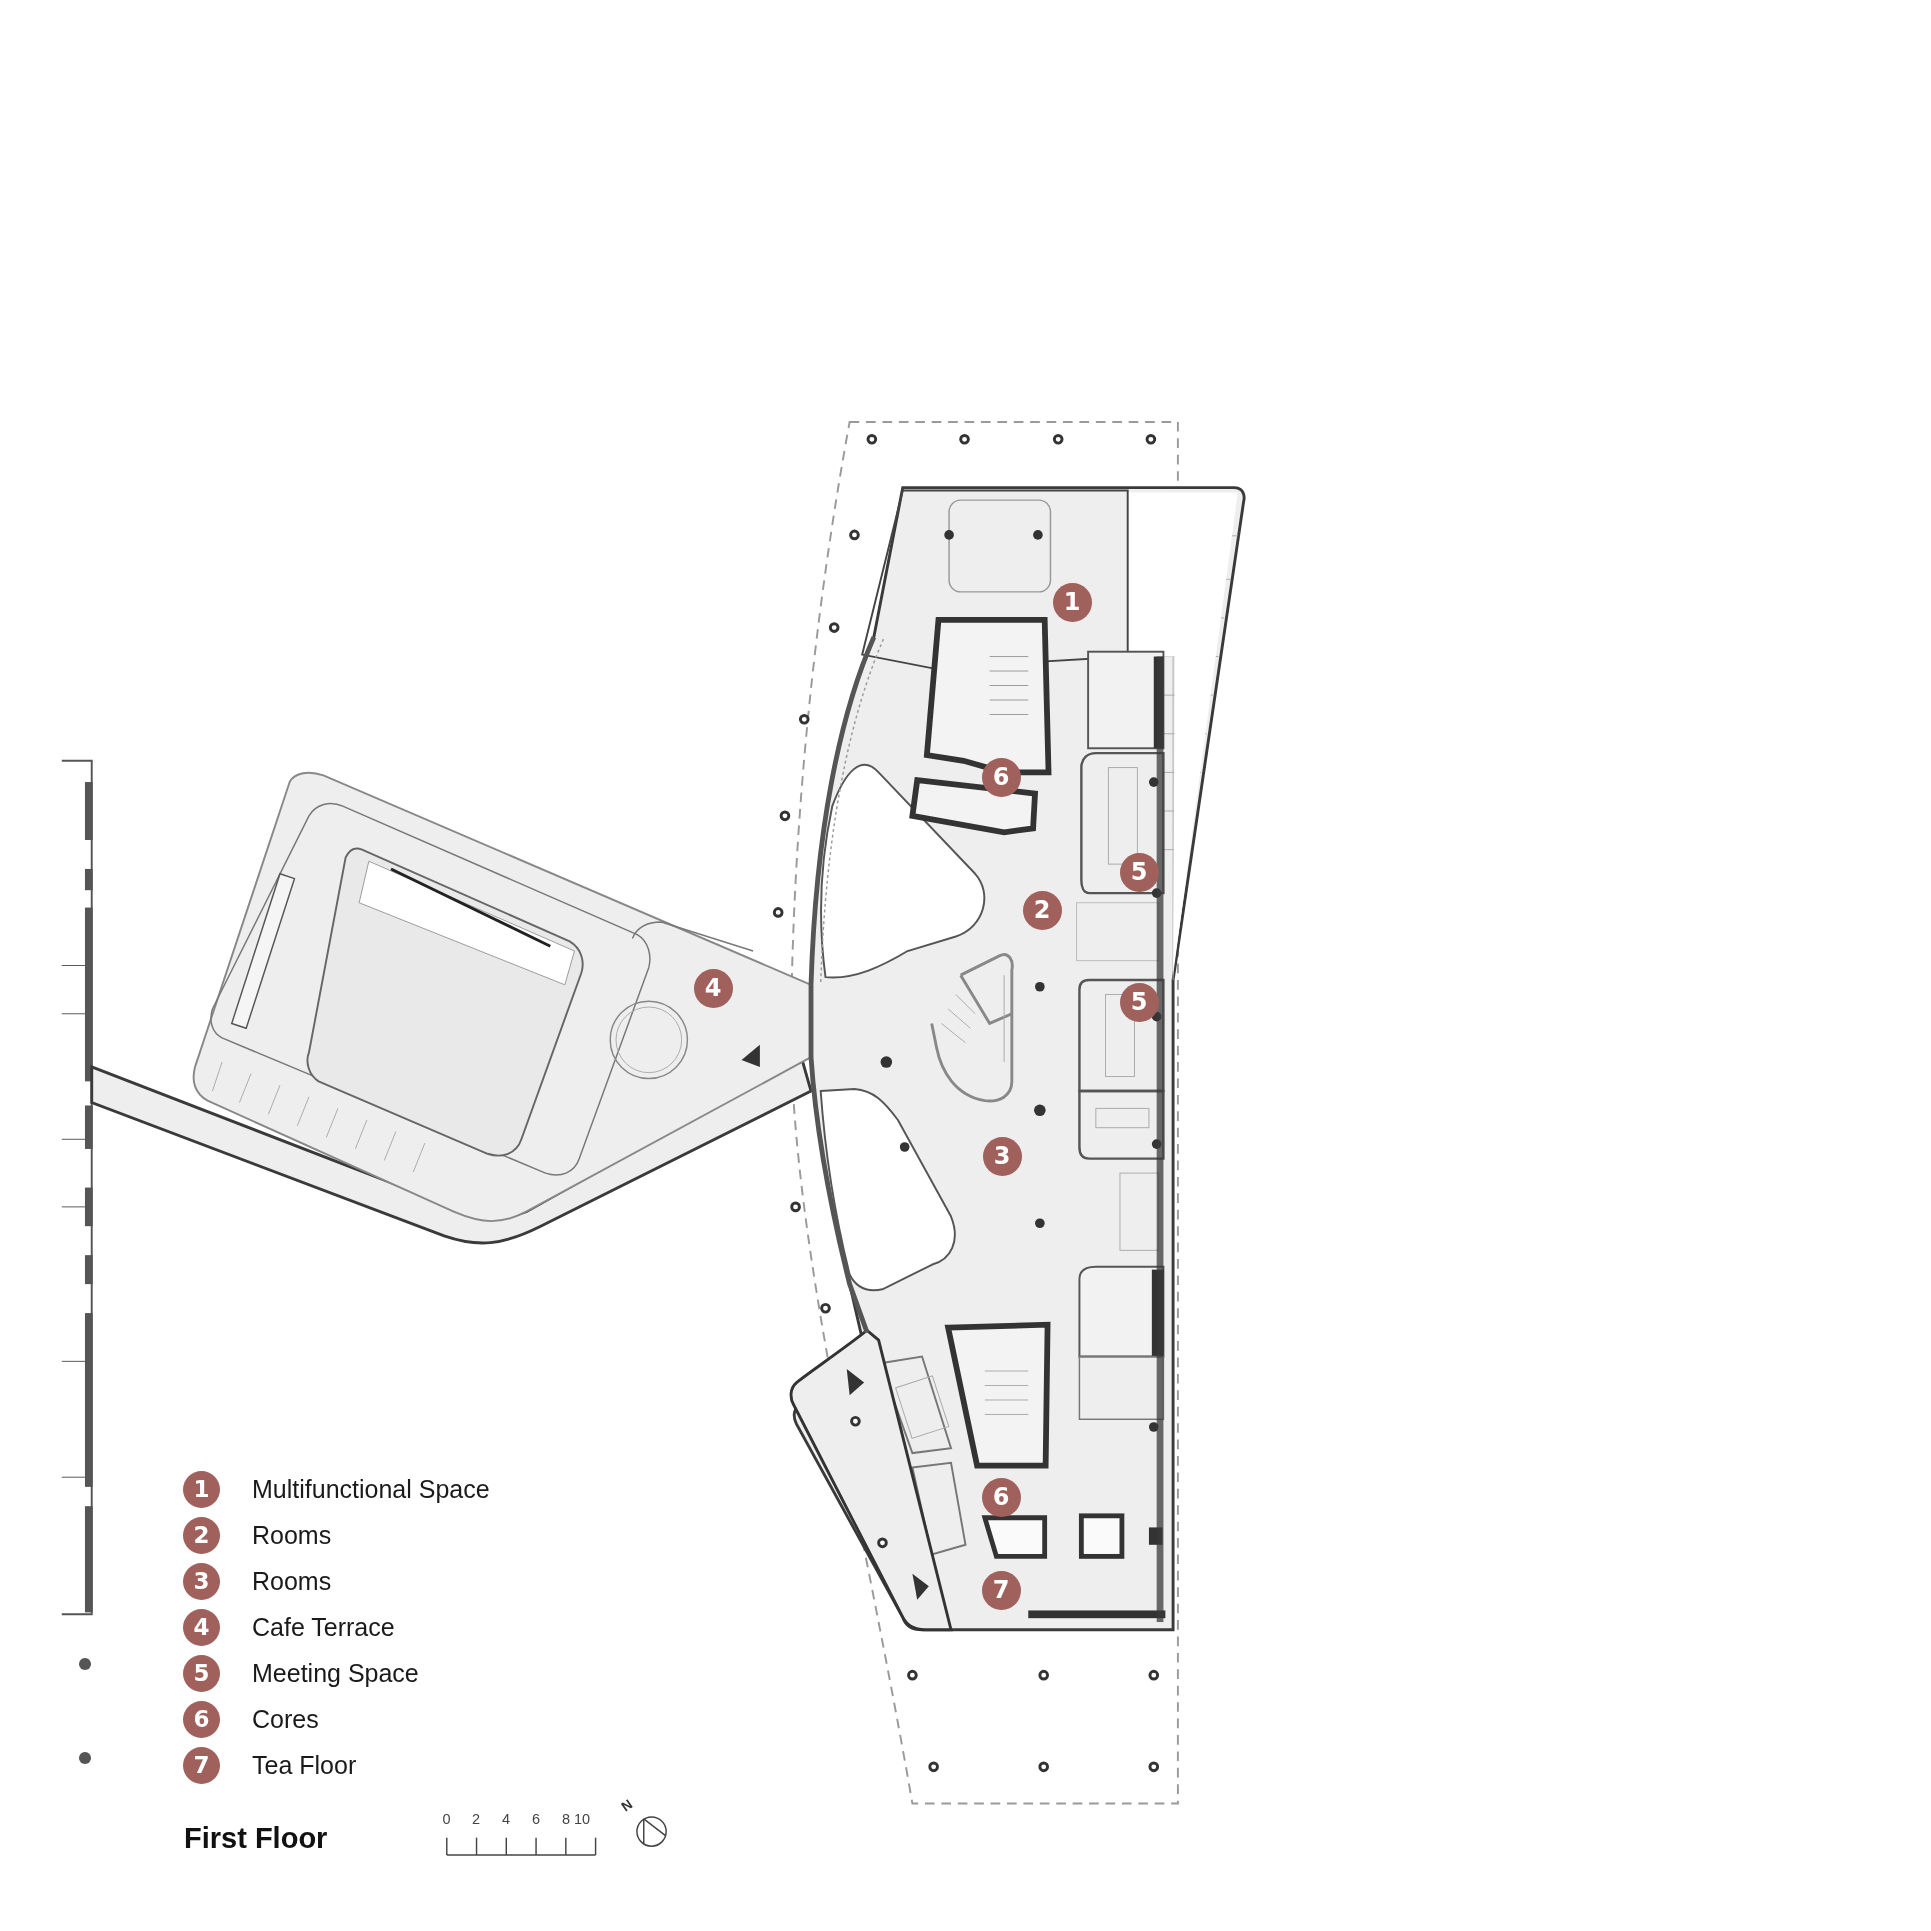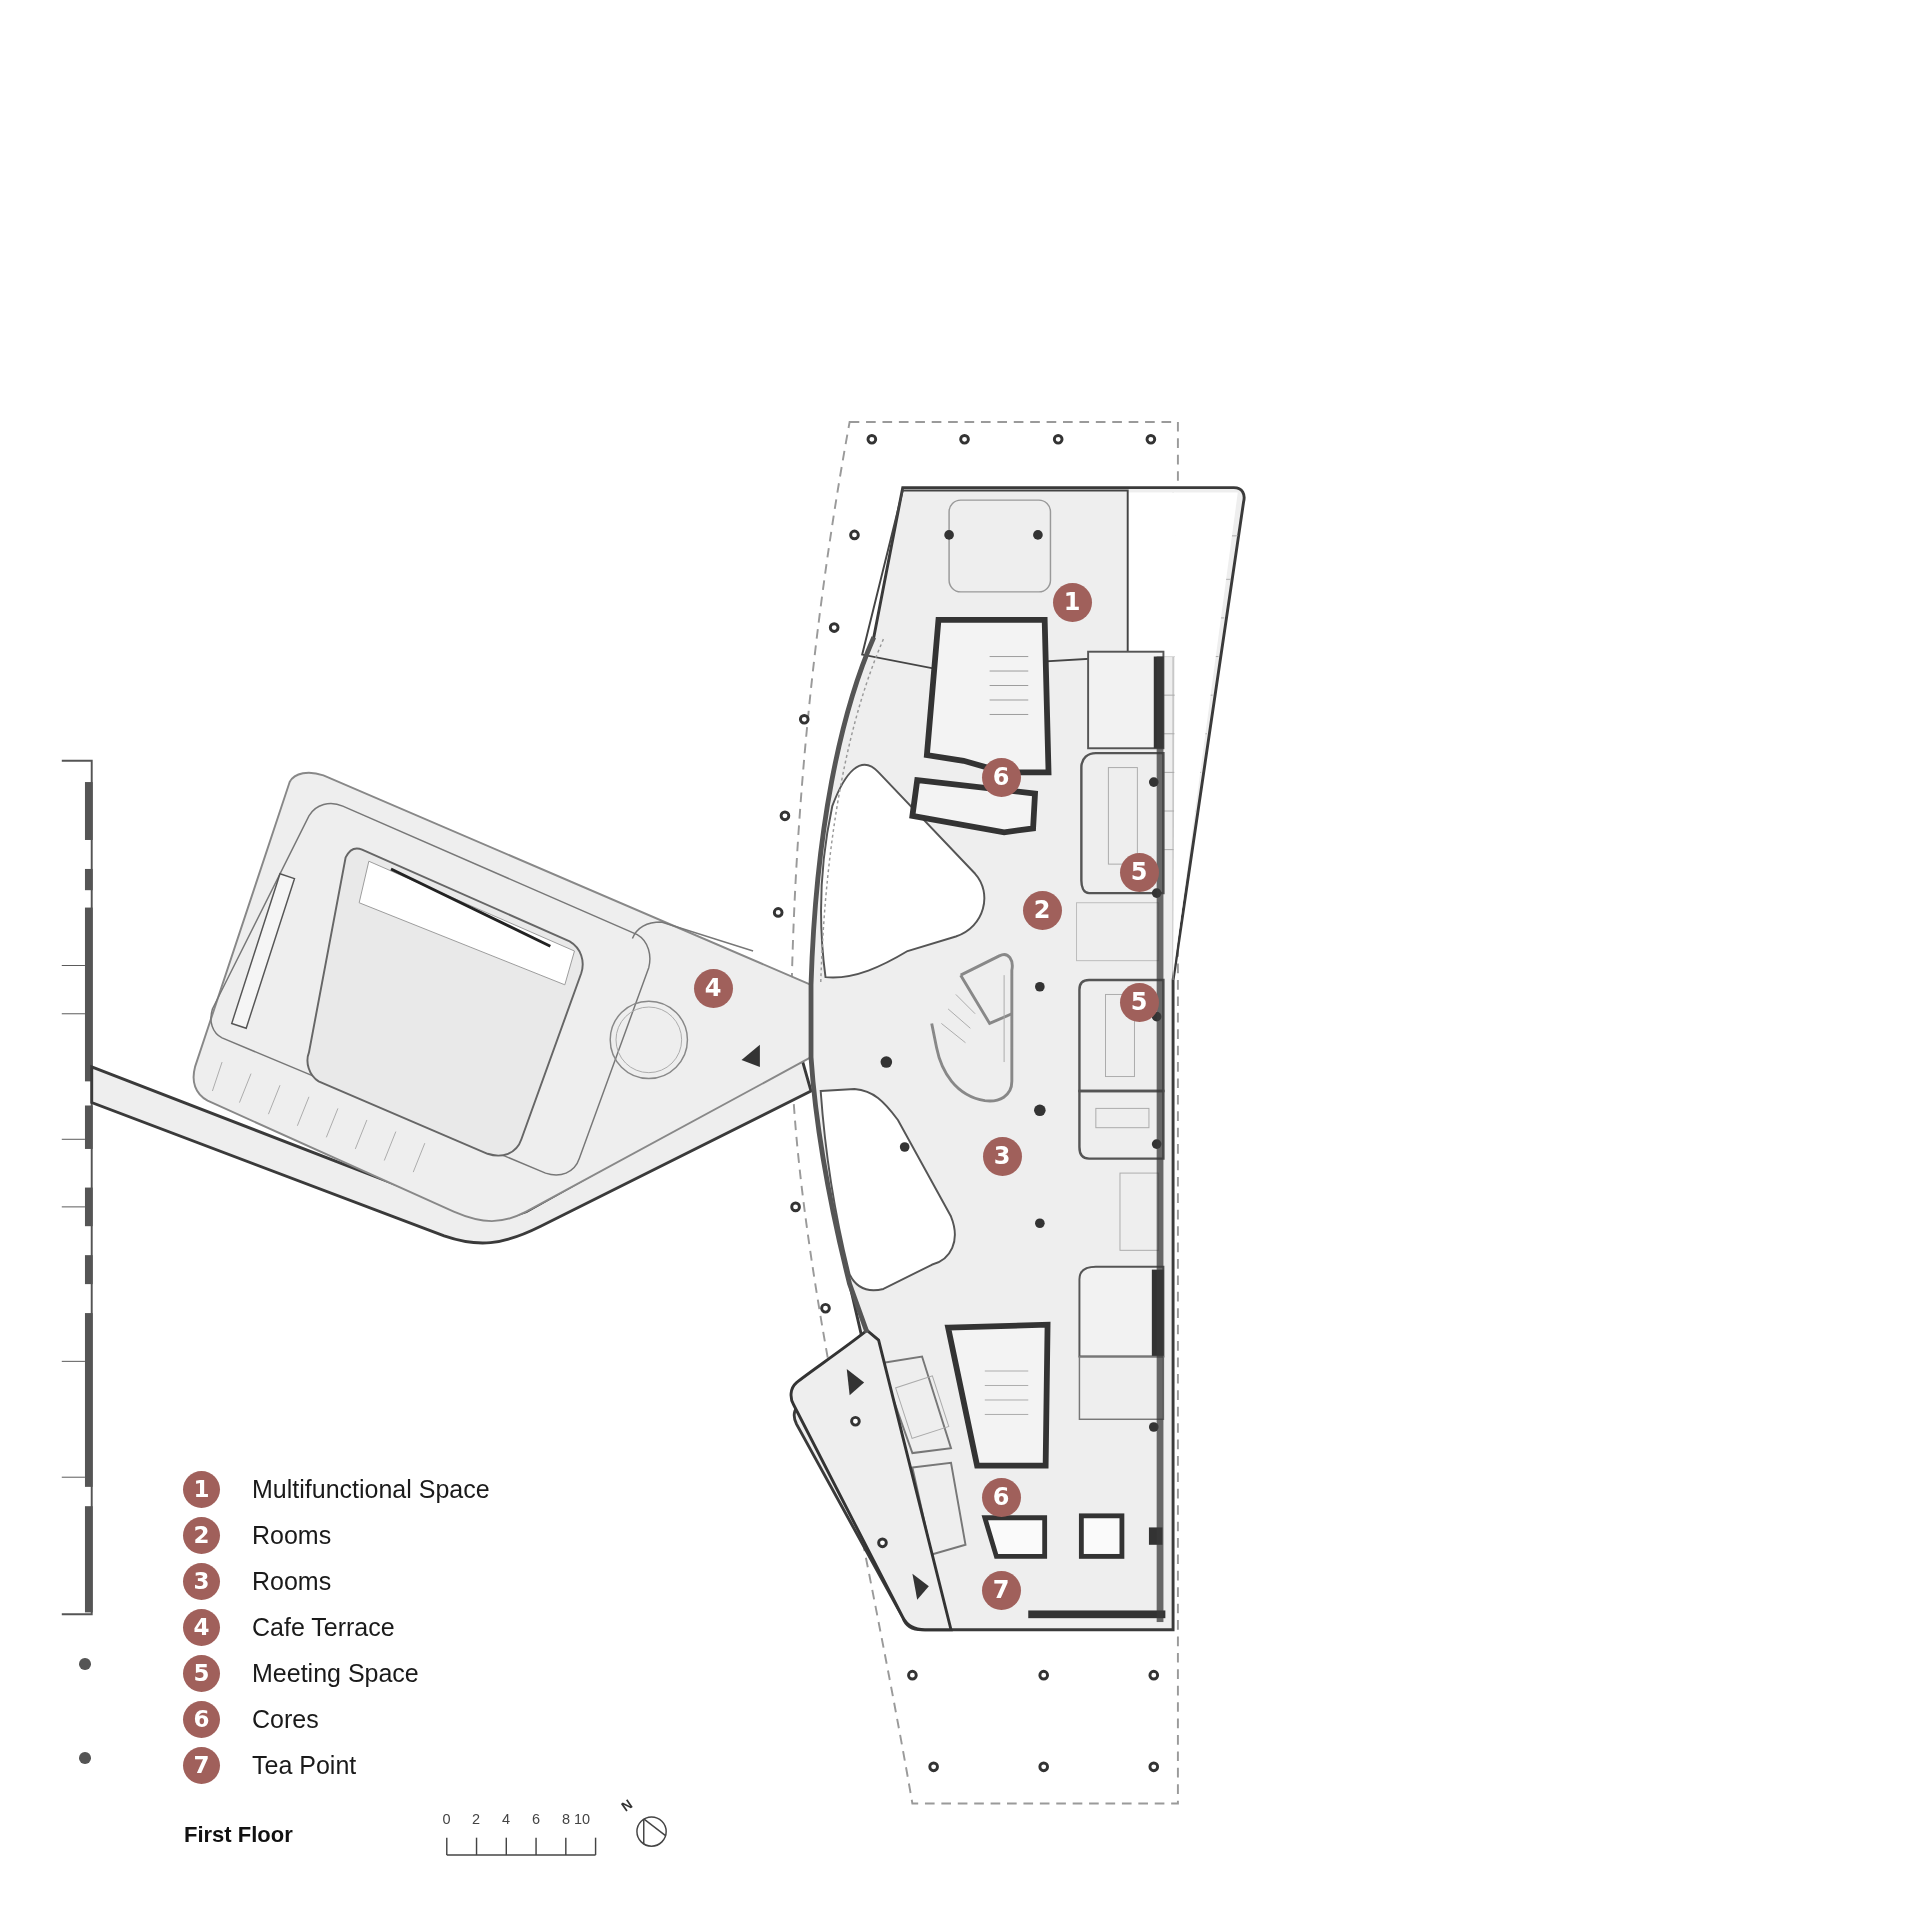--- a/index.html
+++ b/index.html
@@ -3,21 +3,21 @@
 <meta charset="utf-8">
 <style>
   html,body{margin:0;padding:0;background:#ffffff;}
   body{width:1931px;height:1931px;position:relative;overflow:hidden;font-family:"Liberation Sans",sans-serif;}
   #plan{position:absolute;left:0;top:0;width:1931px;height:1931px;}
   .marker{position:absolute;width:39px;height:39px;margin:-19.3px 0 0 -19.3px;border-radius:50%;background:#A0605B;color:#fff;font-family:"DejaVu Sans",sans-serif;font-weight:bold;font-size:24px;line-height:39px;text-align:center;}
   .legend{position:absolute;left:183px;top:1466px;}
   .legend-row{display:flex;align-items:center;height:46px;}
   .legend-row .num{width:37px;height:37px;border-radius:50%;background:#A0605B;color:#fff;font-family:"DejaVu Sans",sans-serif;font-weight:bold;font-size:23px;line-height:37px;text-align:center;}
   .legend-row .lbl{margin-left:32px;font-size:25px;color:#1a1a1a;font-family:"Liberation Sans",sans-serif;}
-  .title{position:absolute;left:184px;top:1822px;font-size:22px;font-weight:bold;color:#111;font-family:"Liberation Sans",sans-serif;}
+  .title{position:absolute;left:184px;top:1822px;font-size:29px;font-weight:bold;color:#111;font-family:"Liberation Sans",sans-serif;}
   .scale{position:absolute;left:434px;top:1811px;}
   .scale .tick-label{position:absolute;top:0;font-size:14.5px;color:#444;transform:translateX(-50%);font-family:"Liberation Sans",sans-serif;}
   .north{position:absolute;left:634px;top:1802px;}
   .north-label{position:absolute;left:-11.6px;top:-3.9px;font-size:13.5px;font-weight:bold;color:#333;transform:rotate(-35deg);font-family:"Liberation Sans",sans-serif;}
   .dot{position:absolute;width:11.6px;height:11.6px;margin:-5.8px 0 0 -5.8px;border-radius:50%;background:#555;}
 </style>
 </head>
 <body>
 
 <svg id="plan" viewBox="0 0 2000 2000" xmlns="http://www.w3.org/2000/svg">
@@ -229,21 +229,21 @@
   <div class="legend-row">
       <span class="num">5</span>
       <span class="lbl">Meeting Space</span>
     </div>
   <div class="legend-row">
       <span class="num">6</span>
       <span class="lbl">Cores</span>
     </div>
   <div class="legend-row">
       <span class="num">7</span>
-      <span class="lbl">Tea Point</span>
+      <span class="lbl">Tea Floor</span>
     </div>
 </div>
 
 <div class="title">First Floor</div>
 
 <div class="scale">
   <span class="tick-label" style="left:12.6px;">0</span>
   <span class="tick-label" style="left:42px;">2</span>
   <span class="tick-label" style="left:72px;">4</span>
   <span class="tick-label" style="left:102px;">6</span>

